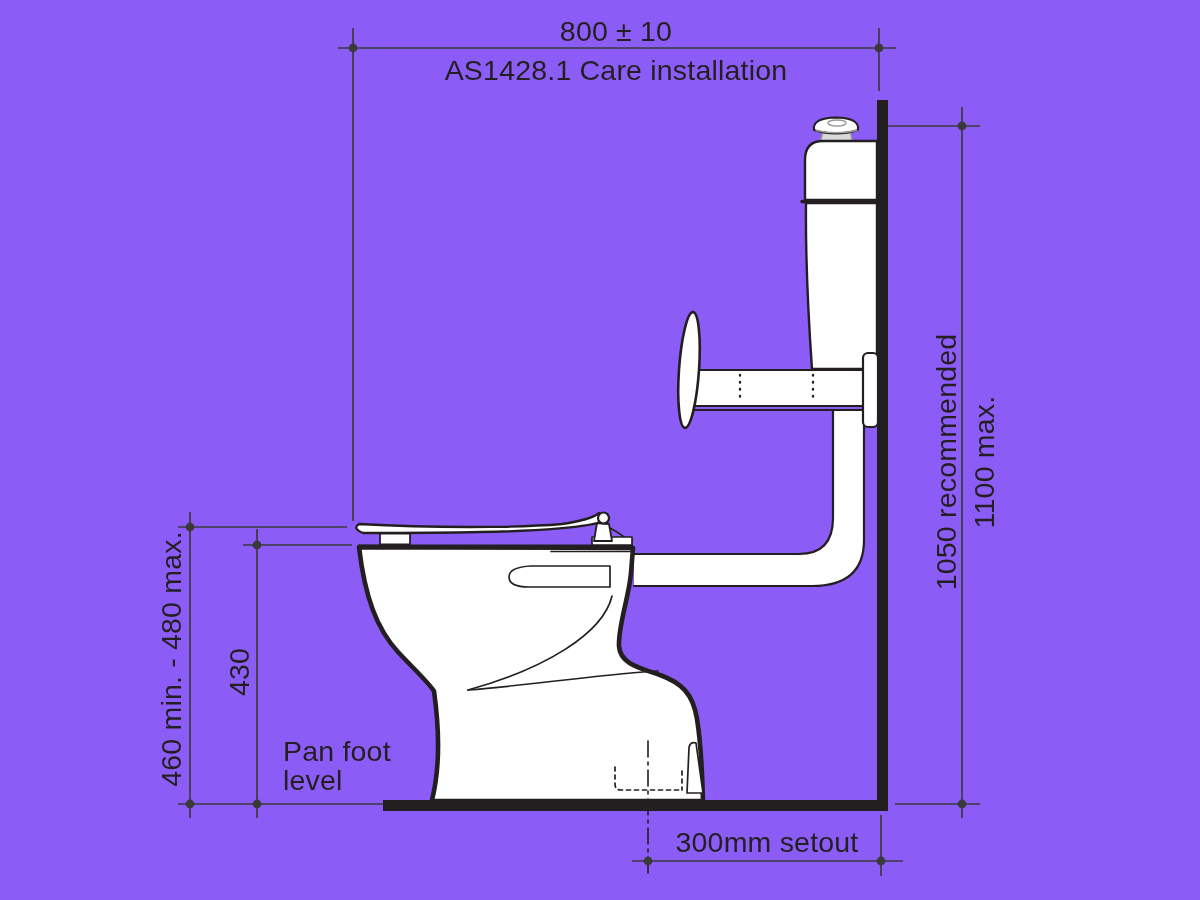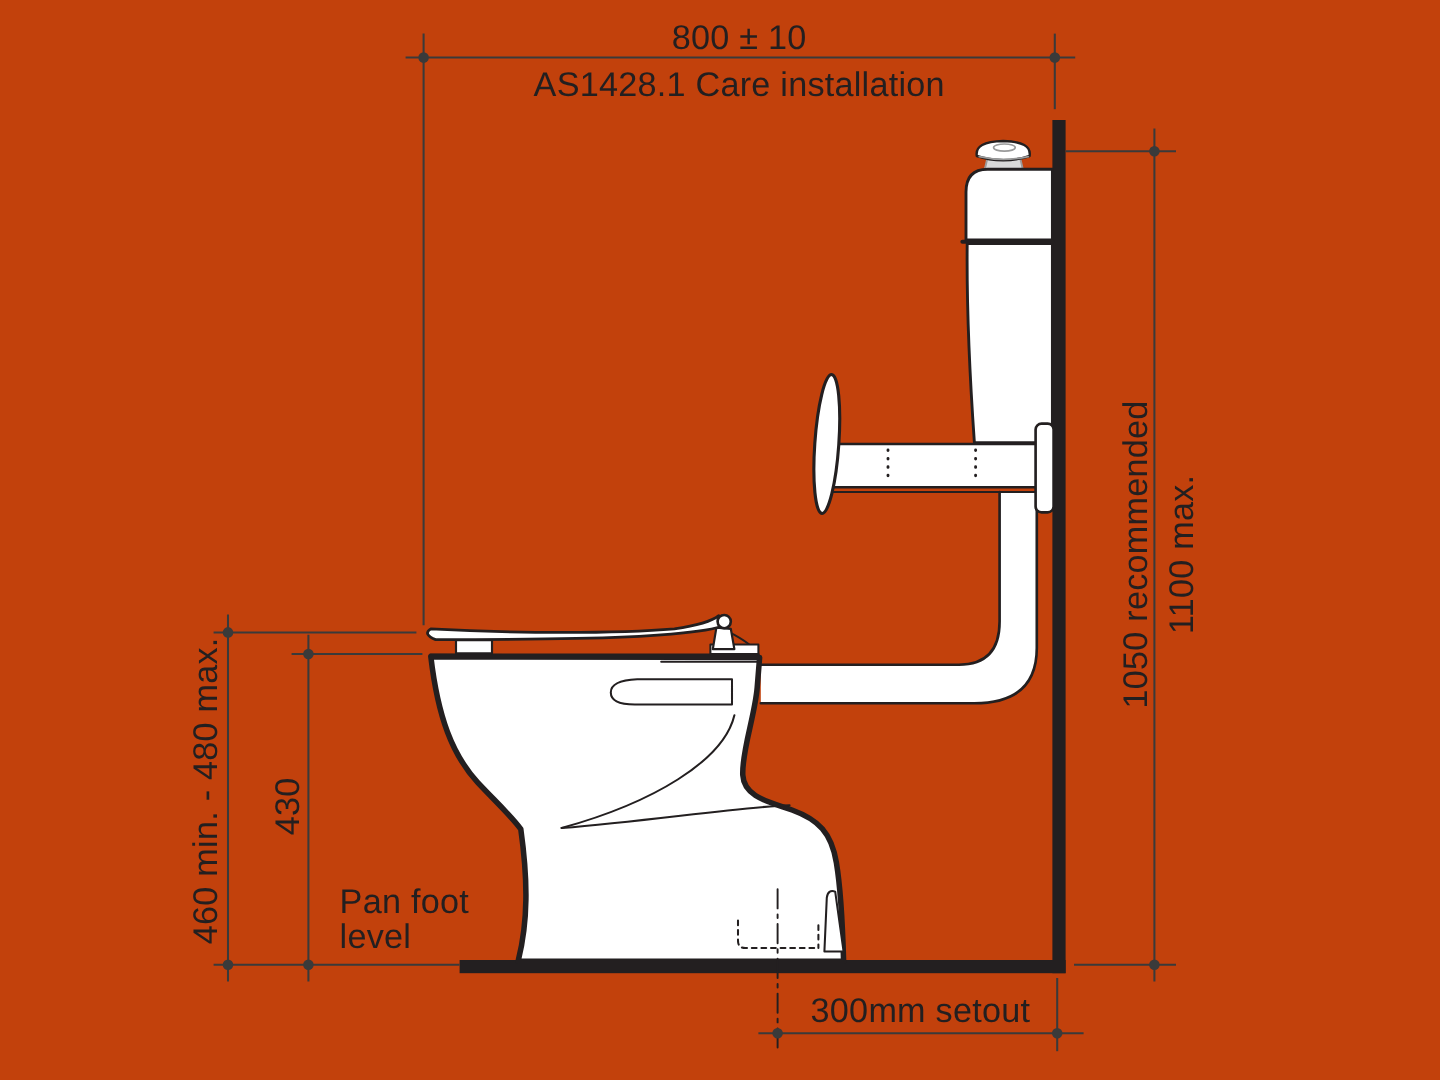--- a/index.html
+++ b/index.html
@@ -1,16 +1,16 @@
 <!DOCTYPE html>
 <html><head>
 <meta charset="utf-8">
 <style>
   html, body { margin: 0; padding: 0; background: #ffffff; }
-  .stage { width: 1200px; height: 900px; position: relative; background: #c2410c; overflow: hidden; }
+  .stage { width: 1200px; height: 900px; position: relative; background: #8b5cf6; overflow: hidden; }
   svg { display: block; }
   .label {
     font-family: "Liberation Sans", "DejaVu Sans", sans-serif;
     font-size: 28.5px;
     letter-spacing: 0.2px;
   }
   .mid { text-anchor: middle; }
 </style>
 </head>
 <body>

